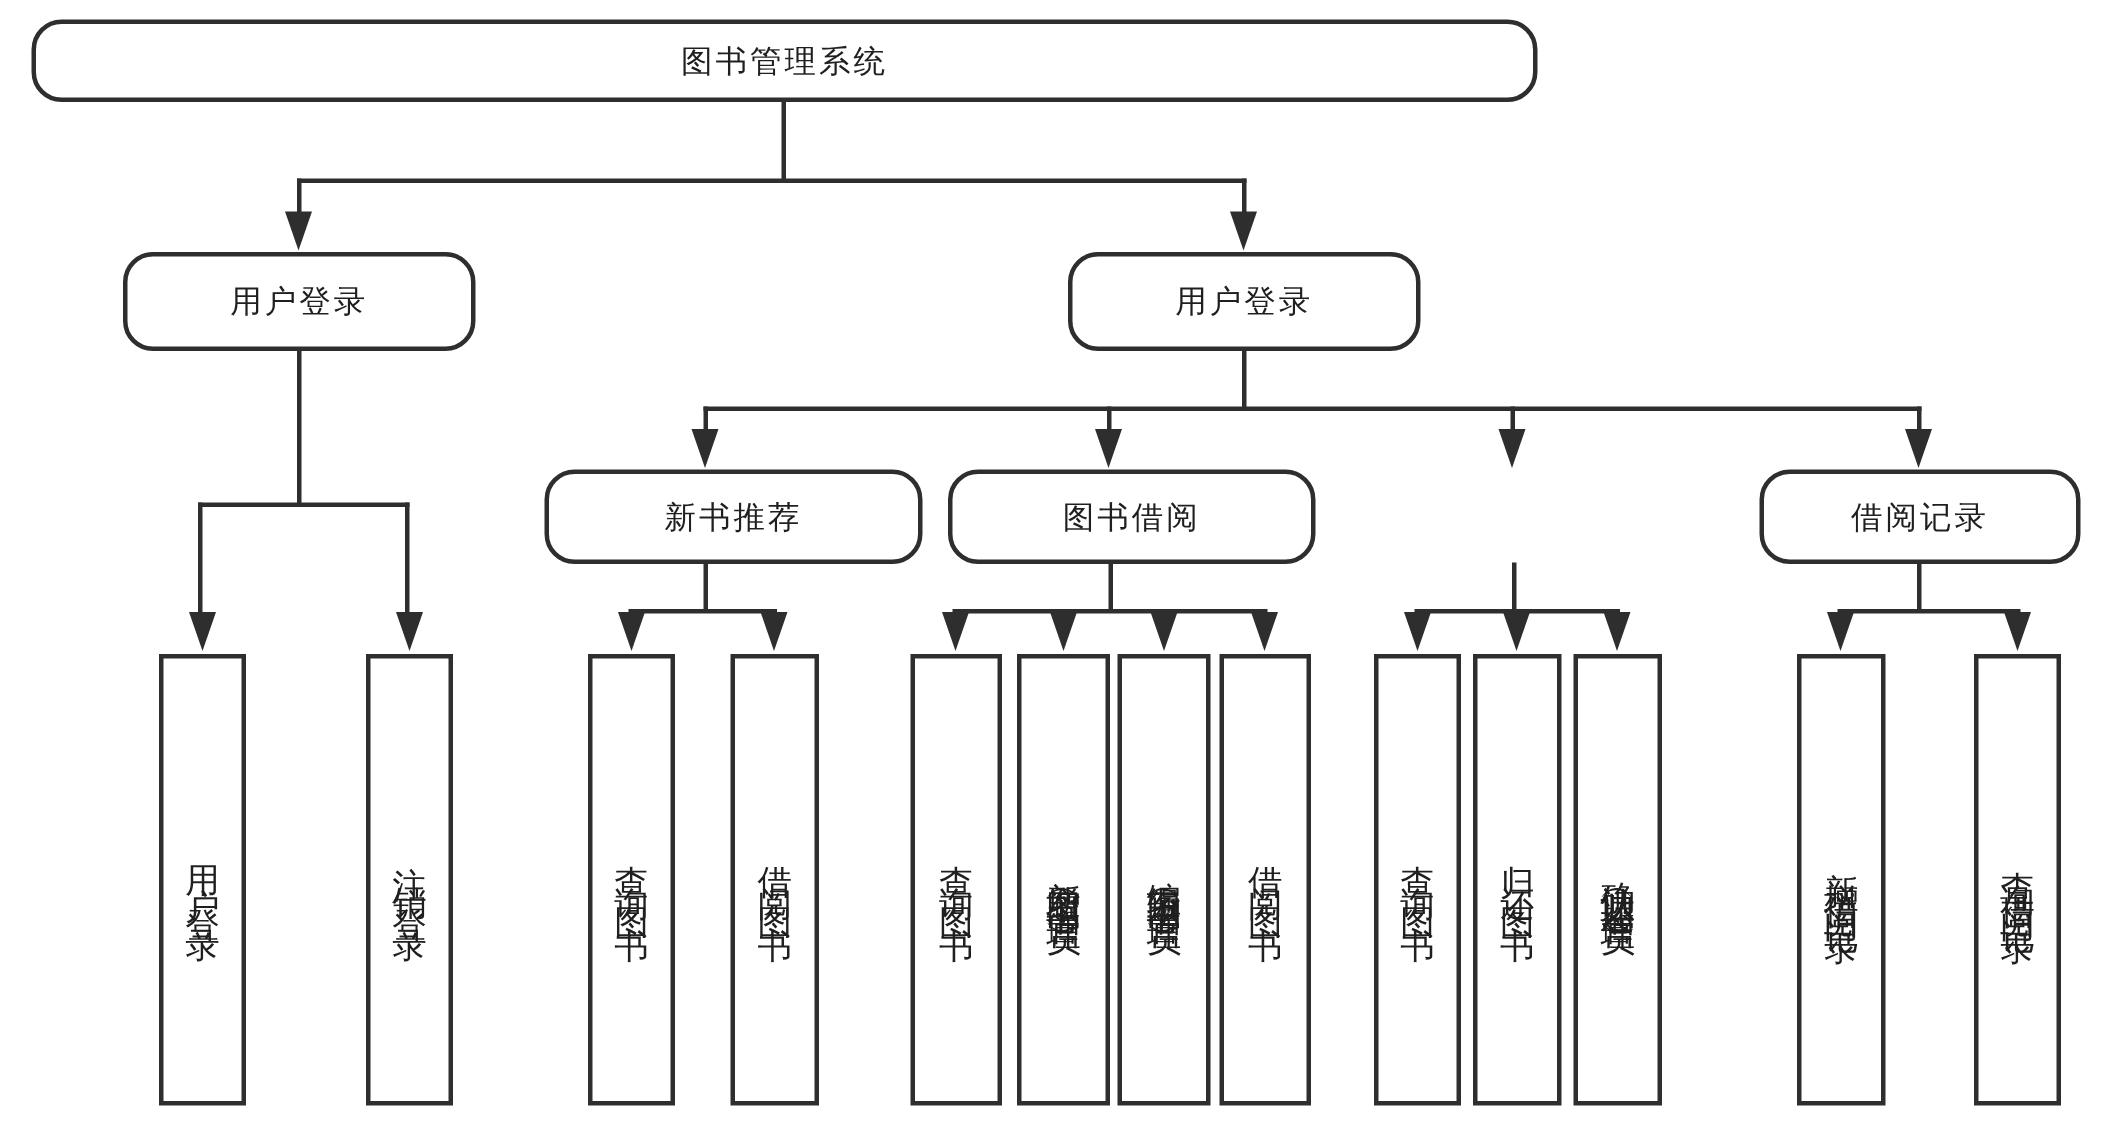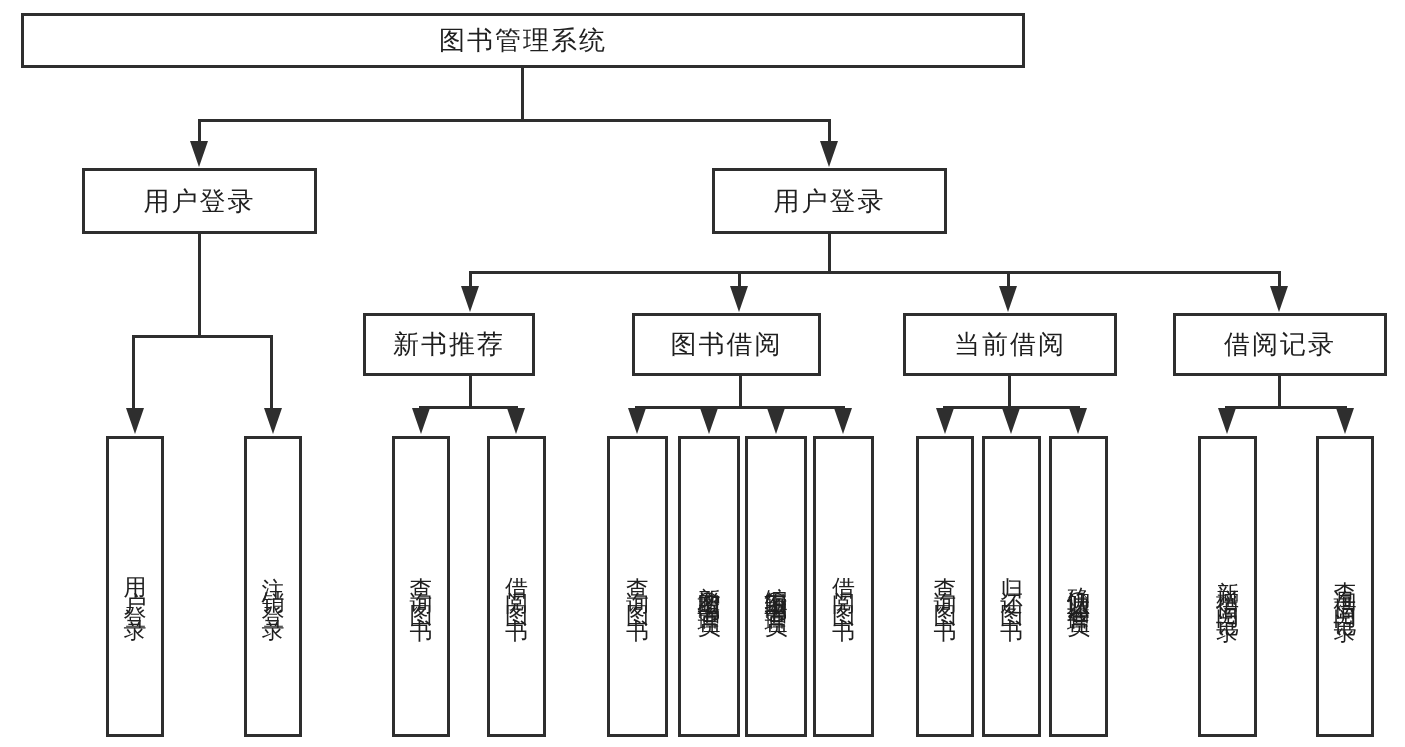--- a/index.html
+++ b/index.html
@@ -23,21 +23,21 @@
 
   .box {
     position: absolute;
     border: 3px solid var(--line);
     background: var(--box-fill);
     color: var(--text);
     display: flex;
     align-items: center;
     justify-content: center;
   }
-  .hbox { font-size: 26px; letter-spacing: 2px; }
+  .hbox { font-size: 21px; letter-spacing: 2px; border-radius: 20px; }
 
   .vbox span {
     writing-mode: vertical-rl;
     text-orientation: mixed;
     font-size: 23px;
     line-height: 1;
     color: var(--text);
     white-space: nowrap;
   }
   .vbox.s4 span { letter-spacing: 14px; }
@@ -101,28 +101,25 @@
   <div class="line" style="left:469px; top:271px; width:812px; height:3px;"></div>
   <div class="line" style="left:469px; top:271px; width:3px; height:16px;"></div>
   <div class="arrow" style="left:461px; top:286px;"></div>
   <div class="line" style="left:738px; top:271px; width:3px; height:16px;"></div>
   <div class="arrow" style="left:730px; top:286px;"></div>
   <div class="line" style="left:1007px; top:271px; width:3px; height:16px;"></div>
   <div class="arrow" style="left:999px; top:286px;"></div>
   <div class="line" style="left:1278px; top:271px; width:3px; height:16px;"></div>
   <div class="arrow" style="left:1270px; top:286px;"></div>
 
-  <div class="box hbox" style="left:363px; top:313px; width:172px; height:63px;">
+  <div class="box hbox" style="left:363px; top:313px; width:252px; height:63px;">
     <span>新书推荐</span>
   </div>
-  <div class="box hbox" style="left:632px; top:313px; width:189px; height:63px;">
+  <div class="box hbox" style="left:632px; top:313px; width:245px; height:63px;">
     <span>图书借阅</span>
-  </div>
-  <div class="box hbox" style="left:903px; top:313px; width:214px; height:63px;">
-    <span>当前借阅</span>
   </div>
   <div class="box hbox" style="left:1173px; top:313px; width:214px; height:63px;">
     <span>借阅记录</span>
   </div>
 
   <div class="line" style="left:469px; top:375px; width:3px; height:33px;"></div>
   <div class="line" style="left:419px; top:406px; width:99px; height:3px;"></div>
   <div class="line" style="left:739px; top:375px; width:3px; height:33px;"></div>
   <div class="line" style="left:635px; top:406px; width:210px; height:3px;"></div>
   <div class="line" style="left:1008px; top:375px; width:3px; height:33px;"></div>

